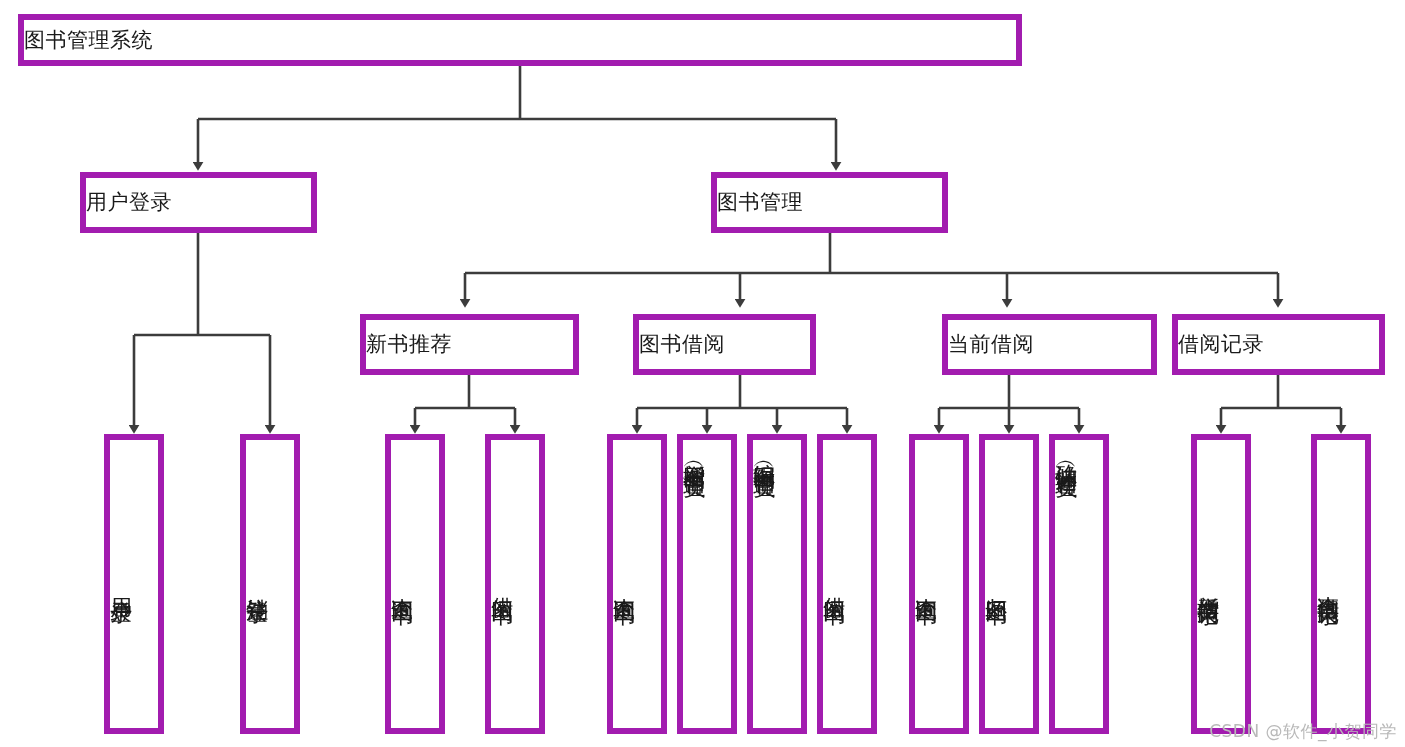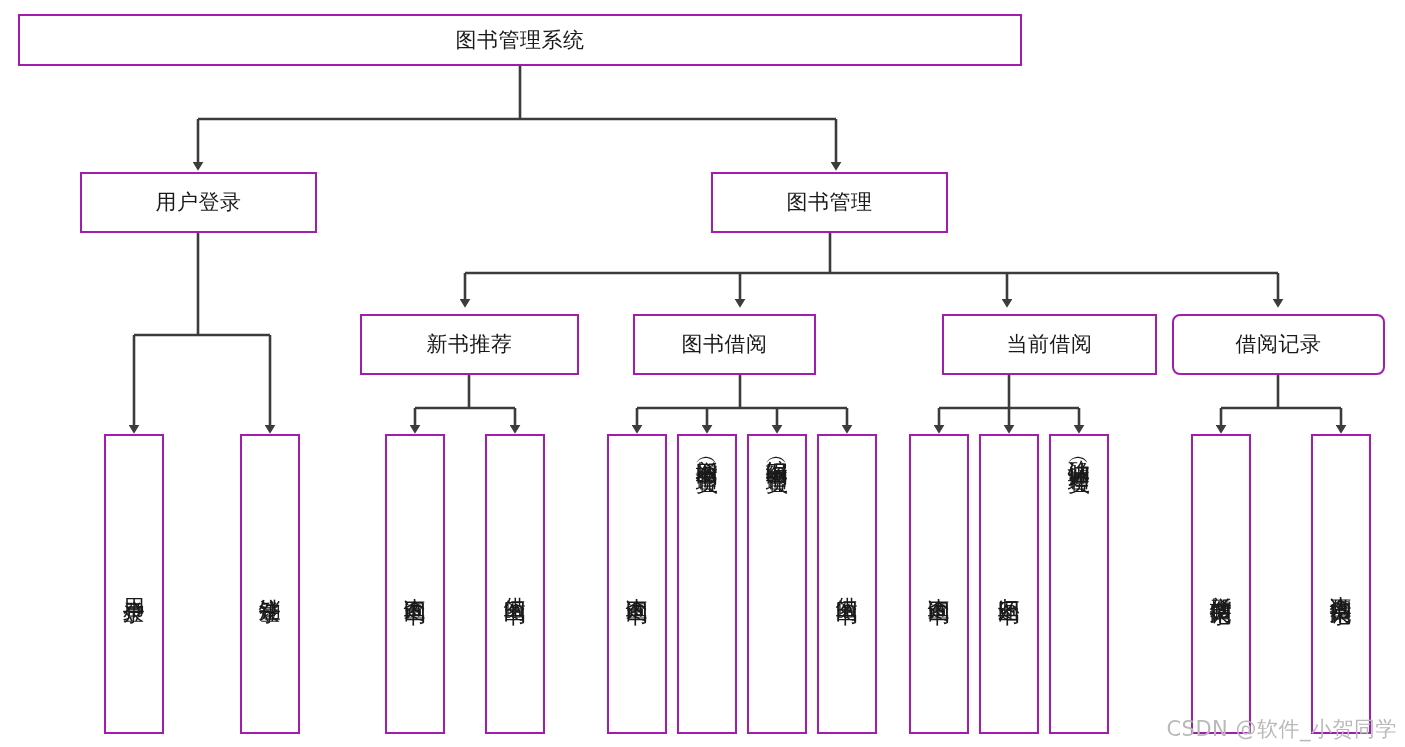--- a/index.html
+++ b/index.html
@@ -22,24 +22,24 @@
     position: absolute;
     left: 0;
     top: 0;
     width: 1405px;
     height: 747px;
   }
   .node {
     position: absolute;
     box-sizing: border-box;
     background: #ffffff;
-    border: 2px solid #a21caf;
+    border: 6px solid #a21caf;
     display: flex;
     align-items: center;
-    justify-content: center;
+    justify-content: flex-start;
     color: #1a1a1a;
     z-index: 2;
   }
   .node .lbl {
     display: block;
     text-align: center;
     line-height: 1.18;
     letter-spacing: 0.5px;
   }
   .node.horiz .lbl {
@@ -59,21 +59,21 @@
     white-space: nowrap;
   }
   .node.vert.mid {
     align-items: center;
     padding-top: 0;
   }
   .watermark {
     position: absolute;
     right: 8px;
     bottom: 4px;
-    font-size: 21px;
+    font-size: 17px;
     color: #b9b9b9;
     letter-spacing: 0.5px;
     z-index: 5;
     white-space: nowrap;
   }
 </style>
 </head>
 <body>
 
 <div id="canvas">
@@ -142,21 +142,21 @@
 
   <div class="node horiz" style="left:711px; top:172px; width:237px; height:61px;">
     <span class="lbl">图书管理</span>
   </div>
   <div class="node horiz" style="left:633px; top:314px; width:183px; height:61px;">
     <span class="lbl">图书借阅</span>
   </div>
   <div class="node horiz" style="left:942px; top:314px; width:215px; height:61px;">
     <span class="lbl">当前借阅</span>
   </div>
-  <div class="node horiz" style="left:1172px; top:314px; width:213px; height:61px;border-radius:8px;">
+  <div class="node horiz" style="left:1172px; top:314px; width:213px; height:61px;">
     <span class="lbl">借阅记录</span>
   </div>
 
   <div class="node vert mid" style="left:104px; top:434px; width:60px; height:300px;">
     <span class="lbl">用户登录</span>
   </div>
   <div class="node vert mid" style="left:240px; top:434px; width:60px; height:300px;">
     <span class="lbl">注销登录</span>
   </div>
 

